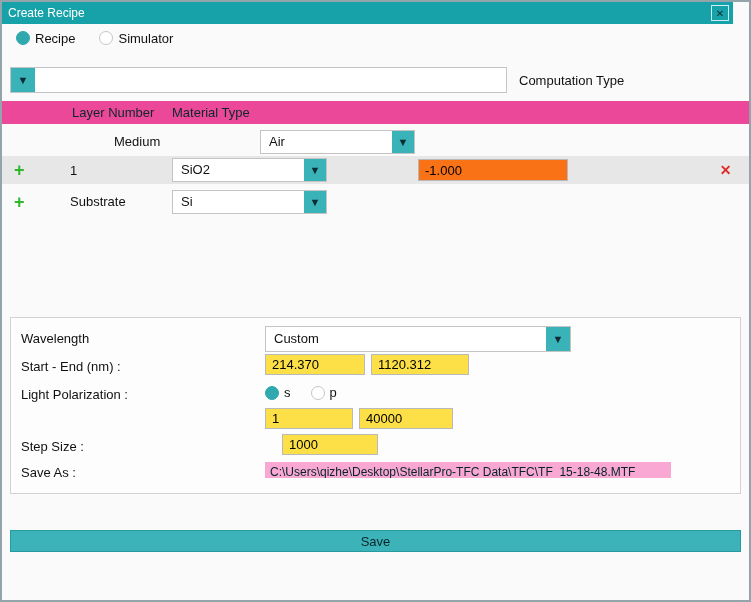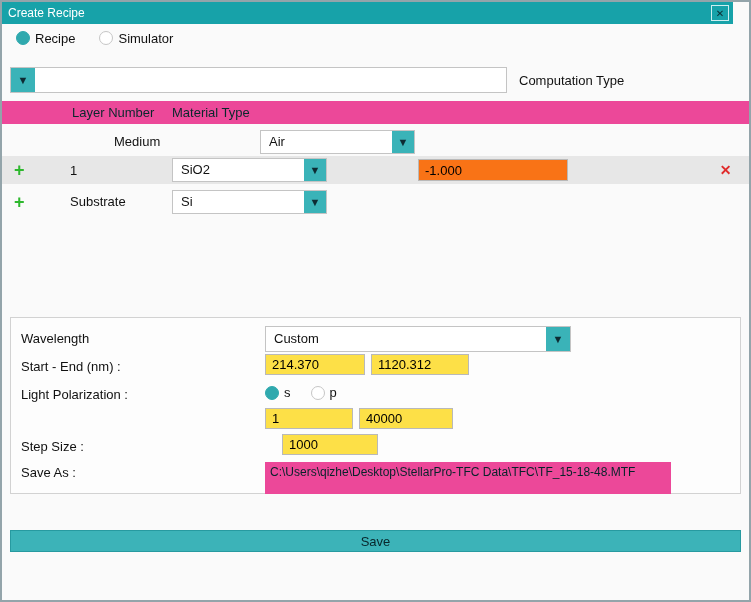--- a/index.html
+++ b/index.html
@@ -124,22 +124,22 @@
   .in-end   { left: 350px; width: 98px; }
   .pol-group {
     position: absolute; left: 244px; top: 3px;
     display: flex; align-items: center; gap: 5px;
   }
   .pol-gap { width: 10px; }
   .in-min  { left: 244px; width: 88px; }
   .in-max  { left: 338px; width: 94px; }
   .in-step { left: 244px; width: 96px; margin-left: 17px; }
   .saveas-field {
-    position: absolute; left: 244px; top: 2px; width: 406px; height: 32px;
-    background: #ec4899; color: #06232a;
+    position: absolute; left: 244px; top: 2px; width: 406px; height: 16px;
+    background: #f9a8d4; color: #06232a;
     font-size: 12px; line-height: 20px; padding: 0 5px;
     white-space: nowrap; overflow: hidden;
   }
 
   
   .save-btn {
     position: absolute; top: 528px; left: 8px; width: 731px; height: 22px;
     background: #3cb3b8; border: 1px solid #279aa0;
     font-family: inherit; font-size: 13px; color: #08262b;
     text-align: center; cursor: default;

